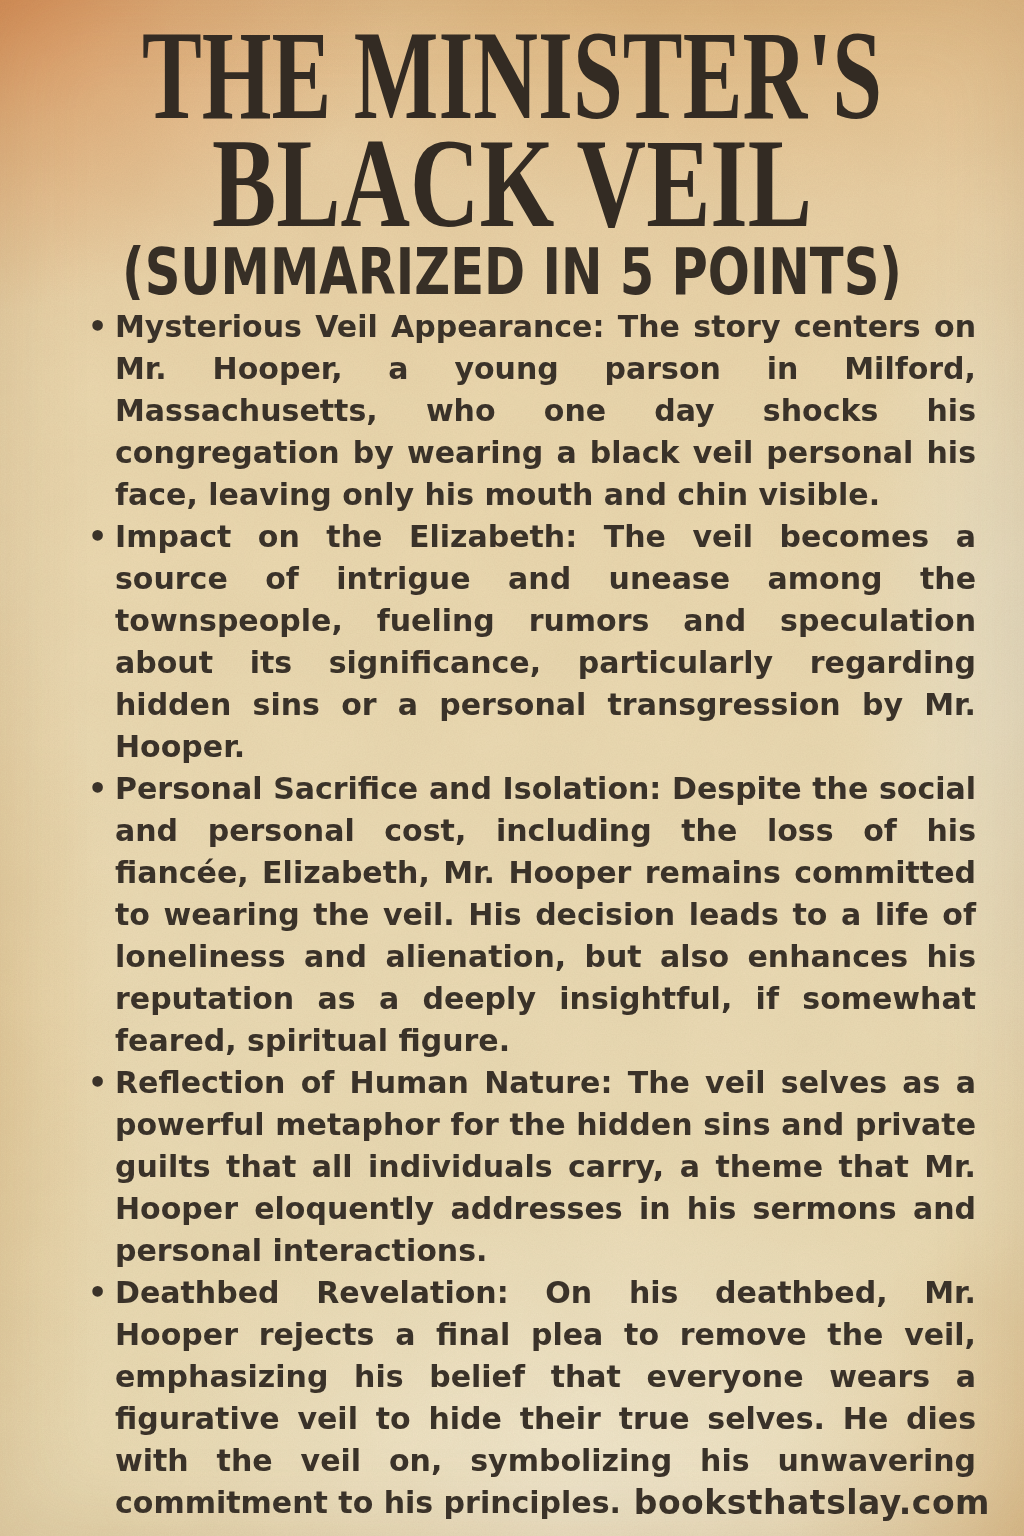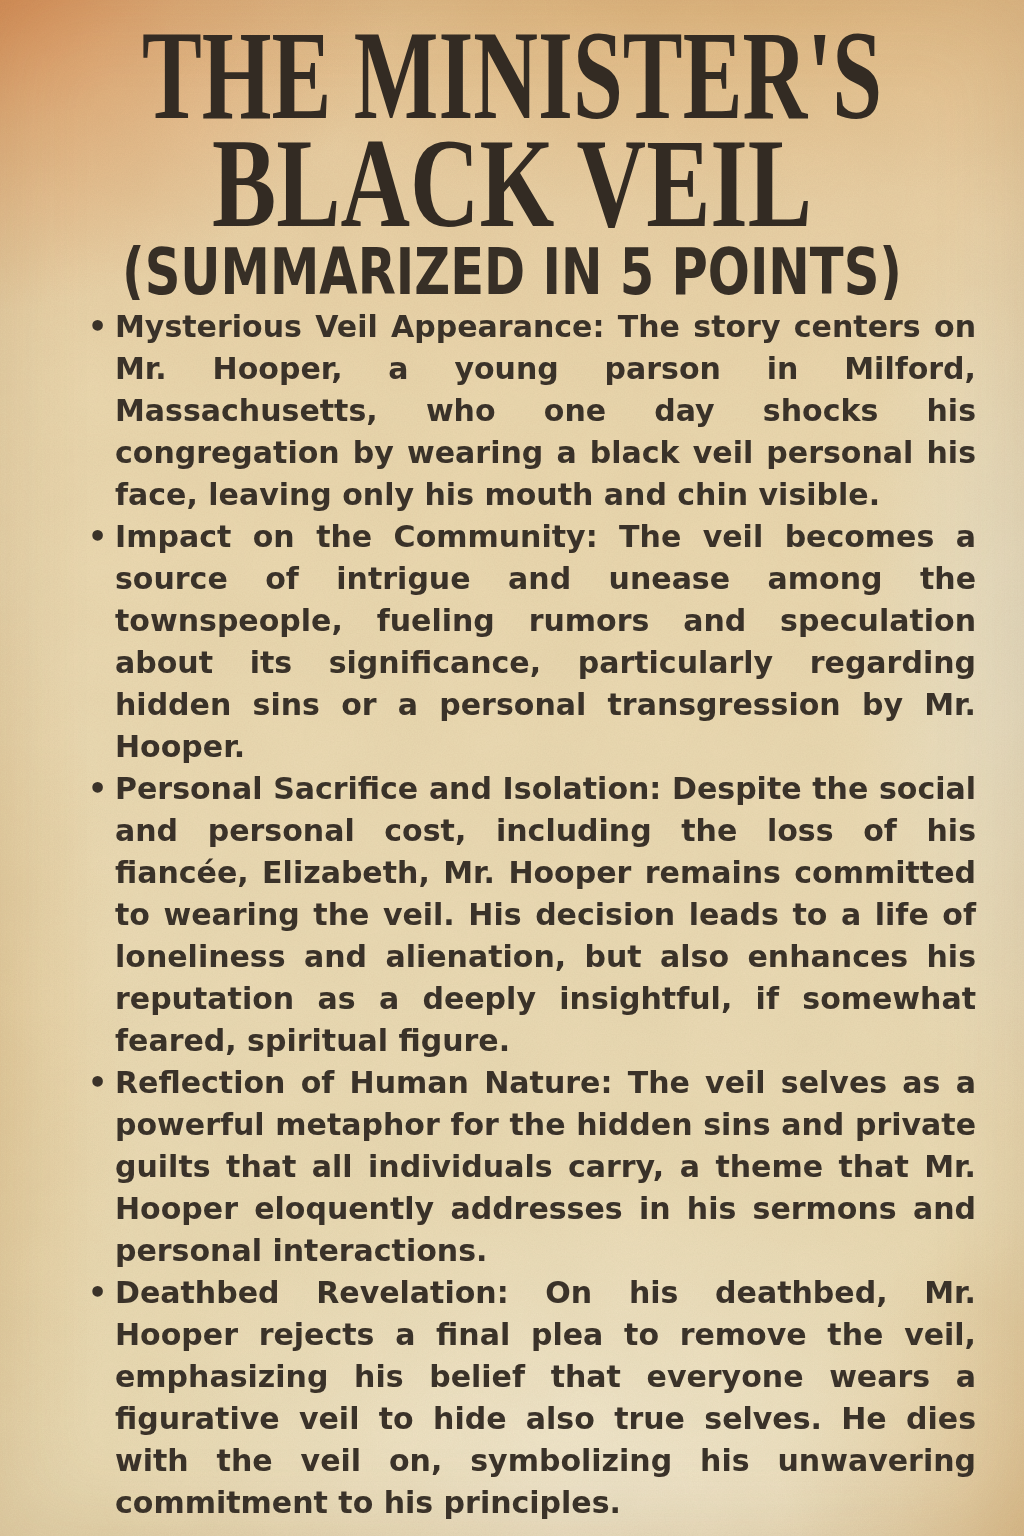--- a/index.html
+++ b/index.html
@@ -108,30 +108,31 @@
     <text class="subtitle-text" x="512" y="294" font-size="64" text-anchor="middle" textLength="780" lengthAdjust="spacingAndGlyphs">(SUMMARIZED IN 5 POINTS)</text>
   </svg>
 
   <ul class="points">
     <li>
       <span class="marker">•</span>
       <span class="pt">Mysterious Veil Appearance: The story centers on Mr. Hooper, a young parson in Milford, Massachusetts, who one day shocks his congregation by wearing a black veil personal his face, leaving only his mouth and chin visible.</span>
     </li>
     <li>
       <span class="marker">•</span>
-      <span class="pt">Impact on the Community: The veil becomes a source of intrigue and unease among the townspeople, fueling rumors and speculation about its significance, particularly regarding hidden sins or a personal transgression by Mr. Hooper.</span>
+      <span class="pt">Impact on the Elizabeth: The veil becomes a source of intrigue and unease among the townspeople, fueling rumors and speculation about its significance, particularly regarding hidden sins or a personal transgression by Mr. Hooper.</span>
     </li>
     <li>
       <span class="marker">•</span>
       <span class="pt">Personal Sacrifice and Isolation: Despite the social and personal cost, including the loss of his fiancée, Elizabeth, Mr. Hooper remains committed to wearing the veil. His decision leads to a life of loneliness and alienation, but also enhances his reputation as a deeply insightful, if somewhat feared, spiritual figure.</span>
     </li>
     <li>
       <span class="marker">•</span>
       <span class="pt">Reflection of Human Nature: The veil selves as a powerful metaphor for the hidden sins and private guilts that all individuals carry, a theme that Mr. Hooper eloquently addresses in his sermons and personal interactions.</span>
     </li>
     <li>
       <span class="marker">•</span>
-      <span class="pt">Deathbed Revelation: On his deathbed, Mr. Hooper rejects a final plea to remove the veil, emphasizing his belief that everyone wears a figurative veil to hide also true selves. He dies with the veil on, symbolizing his unwavering commitment to his principles.</span>
+      <span class="pt">Deathbed Revelation: On his deathbed, Mr. Hooper rejects a final plea to remove the veil, emphasizing his belief that everyone wears a figurative veil to hide their true selves. He dies with the veil on, symbolizing his unwavering commitment to his principles.</span>
     </li>
   </ul>
 
+  <div class="footer">booksthatslay.com</div>
 
 </div>
 
 </body></html>

